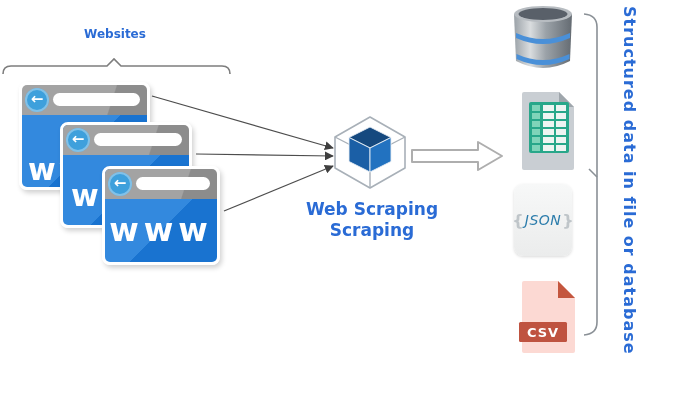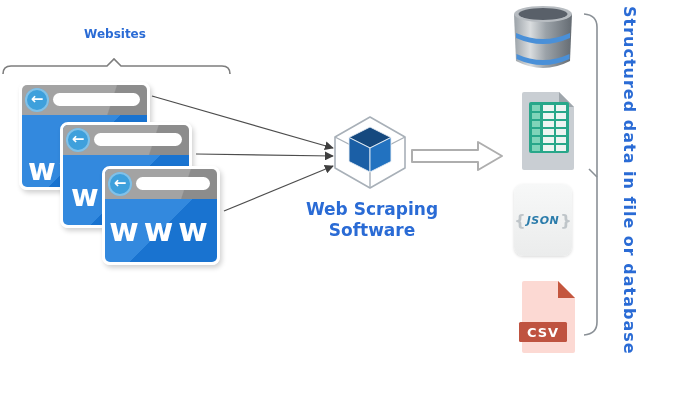--- a/index.html
+++ b/index.html
@@ -33,35 +33,35 @@
   .www{position:absolute;color:#fff;font-weight:bold;white-space:nowrap;}
   .b1 .www{left:6px;bottom:0;font-size:30px;letter-spacing:3px;}
   .b2 .www{left:8px;bottom:12px;font-size:30px;letter-spacing:3px;}
   .b3 .www{left:0;right:0;bottom:13px;font-size:32px;letter-spacing:5px;text-align:center;}
 
   
   .json-file{position:absolute;left:514px;top:184px;width:58px;height:72px;border-radius:9px;
        background:linear-gradient(#f7f8f8,#ebecec);box-shadow:0 1px 3px rgba(0,0,0,.15);
        display:flex;align-items:center;justify-content:center;gap:1px;}
   .json-brace{color:#bfc5c9;font-size:16px;font-weight:bold;}
-  .json-name{color:#2b7cab;font-size:11px;font-weight:bold;font-style:italic;letter-spacing:.5px;}
+  .json-name{color:#2b7cab;font-size:14px;font-weight:normal;font-style:italic;letter-spacing:.5px;}
 
   svg{display:block;}
   .overlay{position:absolute;left:0;top:0;pointer-events:none;}
 </style>
 </head>
 <body>
 
 <div id="canvas">
 
   <div class="diagram-label websites-label">Websites</div>
 
   <div class="diagram-label software-label">
     <span>Web Scraping</span><br>
-    <span>Software</span>
+    <span>Scraping</span>
   </div>
 
   <div class="diagram-label vertical-label">Structured data in file or database</div>
 
   <svg class="overlay" width="680" height="411" viewBox="0 0 680 411">
     <defs>
       <marker id="ah" viewBox="0 0 10 10" refX="9" refY="5" markerWidth="7.5" markerHeight="7.5" orient="auto">
         <path d="M0 0 L10 5 L0 10 Z" fill="#3f3f3f"></path>
       </marker>
     </defs>

